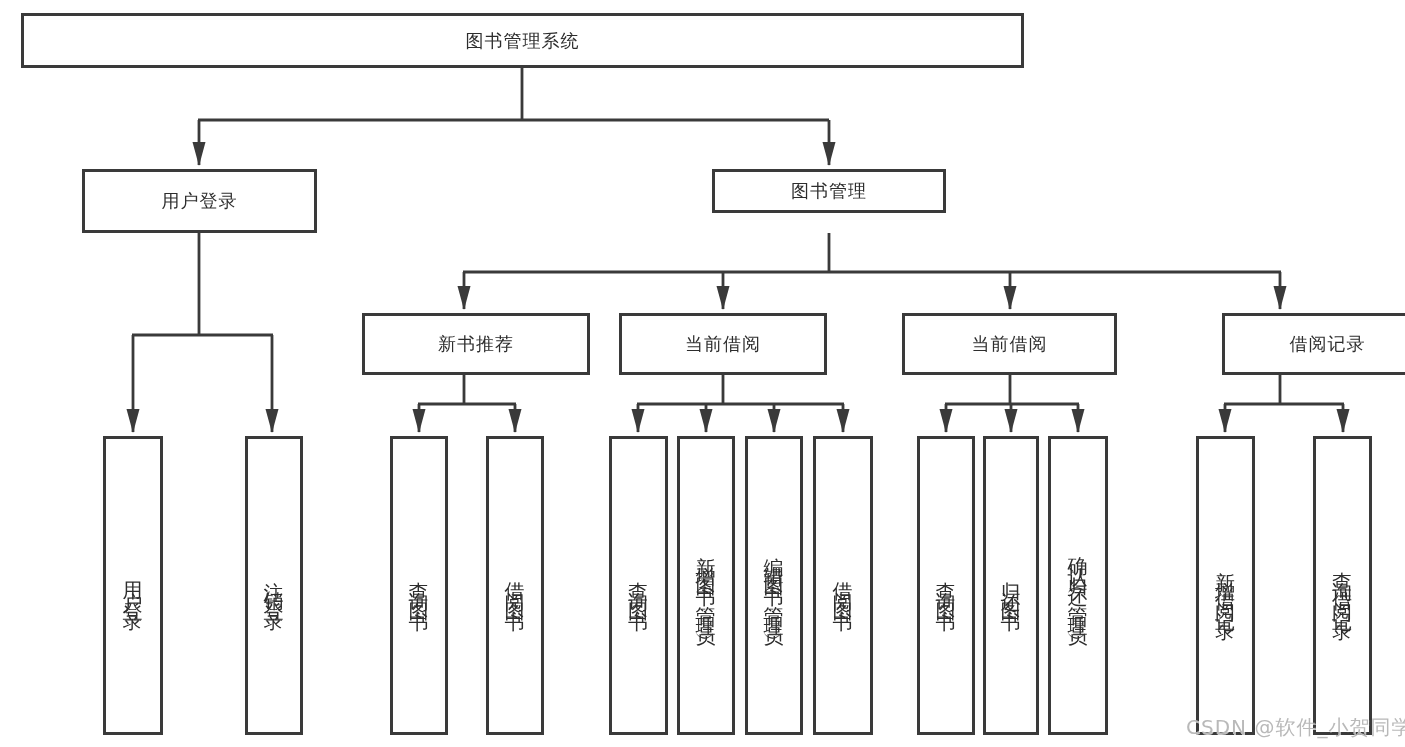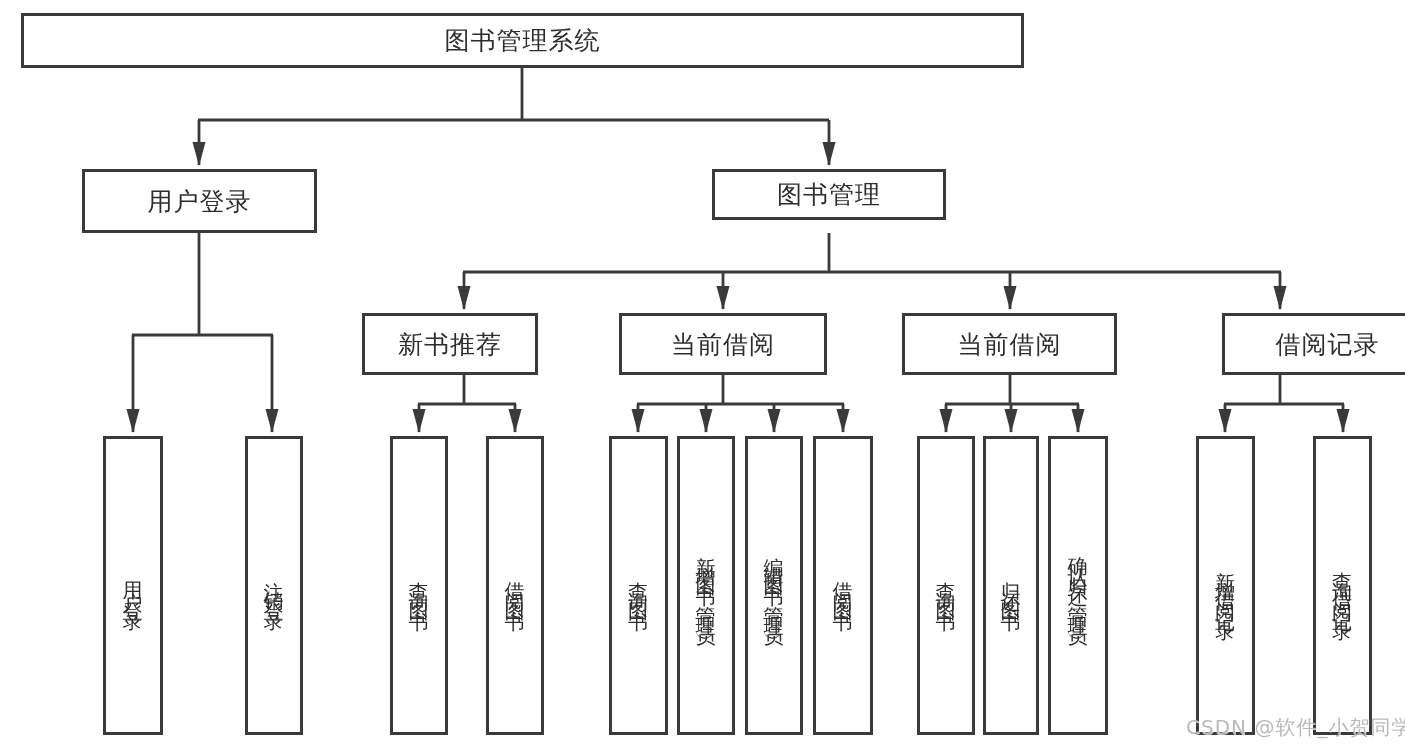--- a/index.html
+++ b/index.html
@@ -23,21 +23,21 @@
   }
   .box {
     position: absolute;
     box-sizing: border-box;
     border: 3px solid #3a3a3a;
     background: #ffffff;
     display: flex;
     align-items: center;
     justify-content: center;
     color: #2d2d2d;
-    font-size: 25px;
+    font-size: 18px;
     letter-spacing: 1px;
     text-align: center;
     white-space: nowrap;
   }
   .box.v {
     writing-mode: vertical-rl;
     font-size: 20px;
     letter-spacing: 10px;
     white-space: normal;
     line-height: 1;
@@ -97,23 +97,23 @@
 
       <path d="M1280,375 V405 M1224,404 H1344"></path>
       <line x1="1225" y1="404" x2="1225" y2="432" marker-end="url(#arrow)"></line>
       <line x1="1343" y1="404" x2="1343" y2="432" marker-end="url(#arrow)"></line>
     </g>
   </svg>
 
   <div class="box" style="left:21px; top:13px; width:1003px; height:55px;">图书管理系统</div>
 
   <div class="box" style="left:82px; top:169px; width:235px; height:64px;">用户登录</div>
-  <div class="box" style="left:712px; top:169px; width:234px; height:51px;">图书管理</div>
+  <div class="box" style="left:712px; top:169px; width:234px; height:44px;">图书管理</div>
 
-  <div class="box" style="left:362px; top:313px; width:176px; height:62px;">新书推荐</div>
+  <div class="box" style="left:362px; top:313px; width:228px; height:62px;">新书推荐</div>
   <div class="box" style="left:619px; top:313px; width:208px; height:62px;">当前借阅</div>
   <div class="box" style="left:902px; top:313px; width:215px; height:62px;font-family:Liberation Mono, monospace;">当前借阅</div>
   <div class="box" style="left:1174px; top:313px; width:211px; height:62px;margin-left:48px;">借阅记录</div>
 
   <div class="box v" style="left:103px; top:436px; width:60px; height:299px;">用户登录</div>
   <div class="box v" style="left:245px; top:436px; width:58px; height:299px;">注销登录</div>
 
   <div class="box v" style="left:390px; top:436px; width:58px; height:299px;">查询图书</div>
   <div class="box v" style="left:486px; top:436px; width:58px; height:299px;">借阅图书</div>
 

